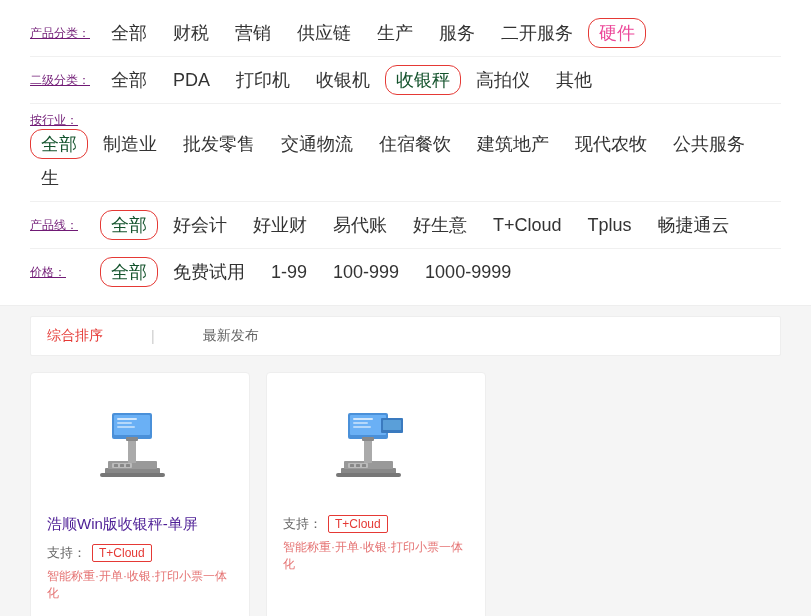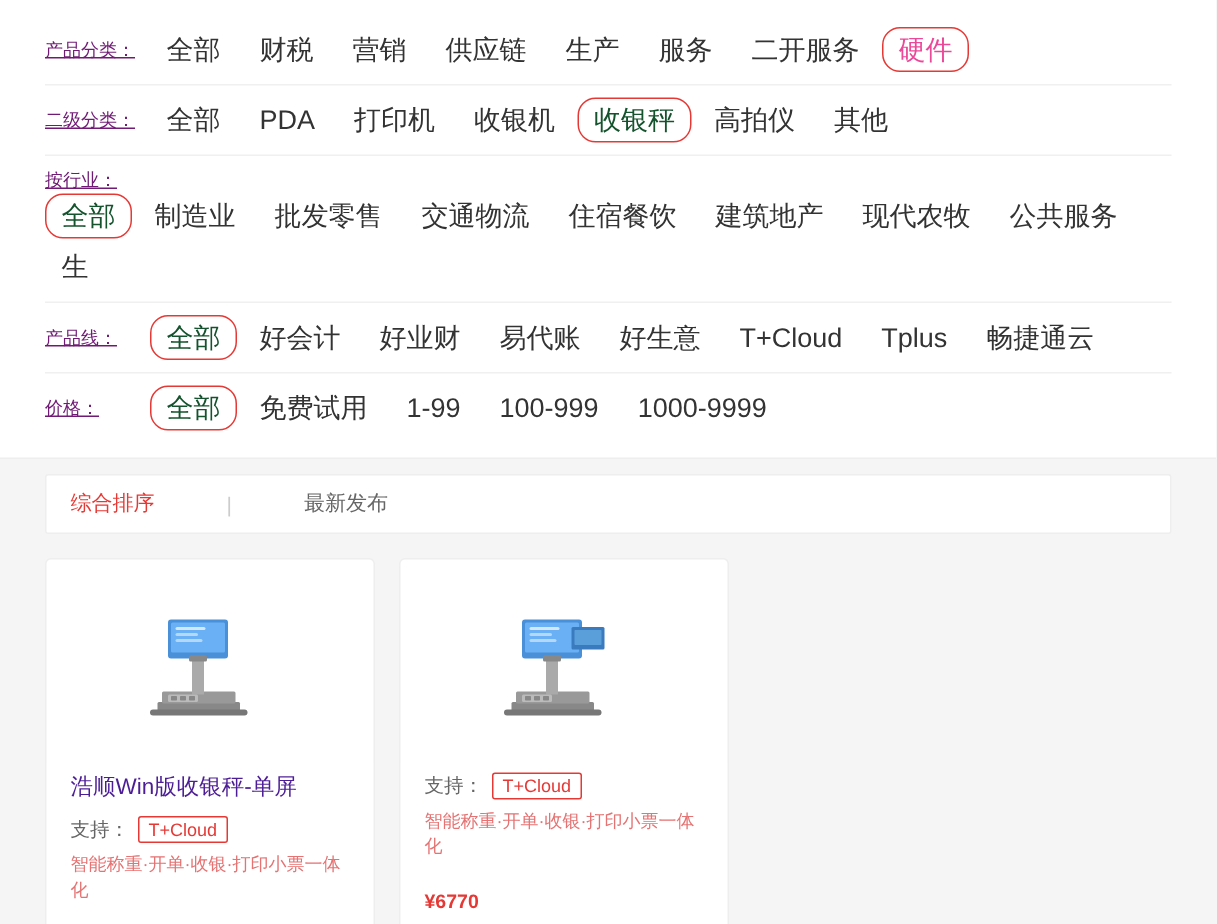--- a/index.html
+++ b/index.html
@@ -275,18 +275,15 @@
         <rect x="24" y="61" width="4" height="3" rx="0.5" fill="#888"></rect>
         <rect x="30" y="61" width="4" height="3" rx="0.5" fill="#888"></rect>
         <rect x="36" y="61" width="4" height="3" rx="0.5" fill="#888"></rect>
       </svg>
     </div>
     <div class="product-support">
       <span>支持：</span>
       <span class="support-tag">T+Cloud</span>
     </div>
     <div class="product-desc">智能称重·开单·收银·打印小票一体化</div>
-    <div class="product-price">
-      <span>¥</span><span>6770</span>
-    </div>
   </div>
 
 </div>
 
 </body></html>

